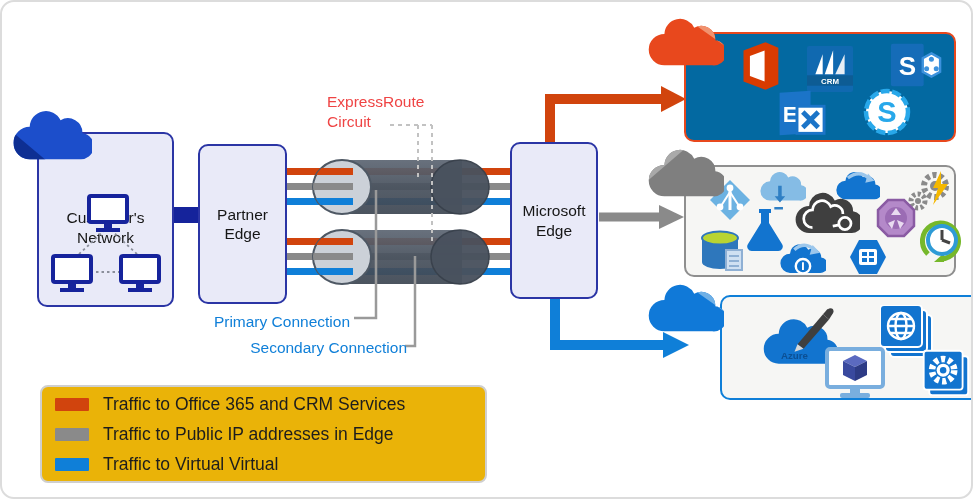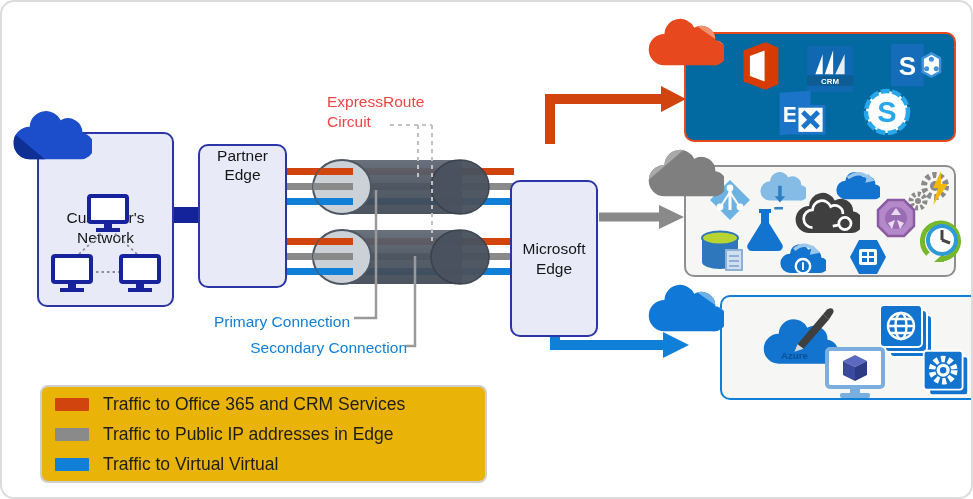--- a/index.html
+++ b/index.html
@@ -7,23 +7,23 @@
           border-radius:14px;box-sizing:border-box;overflow:hidden;}
   .abs{position:absolute;}
   svg{display:block;}
   
   .node{position:absolute;background:#e9eaf8;border:2.5px solid #2b35a5;border-radius:10px;
         box-sizing:border-box;display:flex;justify-content:center;color:#161616;
         font-size:15.5px;font-weight:500;line-height:1.25;text-align:center;z-index:4;}
   .node .lbl{pointer-events:none;}
   #customer-box{left:35px;top:130px;width:137px;height:175px;align-items:center;}
   #customer-box .lbl{margin-top:16px;width:100px;}
-  #partner-box{left:196px;top:142px;width:89px;height:144px;align-items:flex-start;}
+  #partner-box{left:196px;top:142px;width:89px;height:160px;align-items:center;}
   #partner-box .lbl{width:60px;}
-  #microsoft-box{left:508px;top:140px;width:88px;height:157px;align-items:center;margin-top:38px;}
+  #microsoft-box{left:508px;top:140px;width:88px;height:157px;align-items:center;}
   #microsoft-box .lbl{width:72px;}
   #connector-bar{left:172px;top:205px;width:24px;height:16px;background:#15239b;z-index:3;}
   
   .dest{position:absolute;border-radius:10px;box-sizing:border-box;z-index:2;background:#f6f6f4;}
   #office-box{left:682px;top:30px;width:272px;height:110px;border:2.5px solid #e8481d;background:#0369a1;}
   #azure-box{left:682px;top:163px;width:272px;height:112px;border:2.5px solid #8f8f8f;}
   #vnet-box{left:718px;top:293px;width:271px;height:105px;border:2.5px solid #0f7fd8;text-decoration:underline;}
   .dest .abs{z-index:3;}
   
   .ann{position:absolute;font-size:15.5px;font-weight:500;line-height:1.28;z-index:6;}

